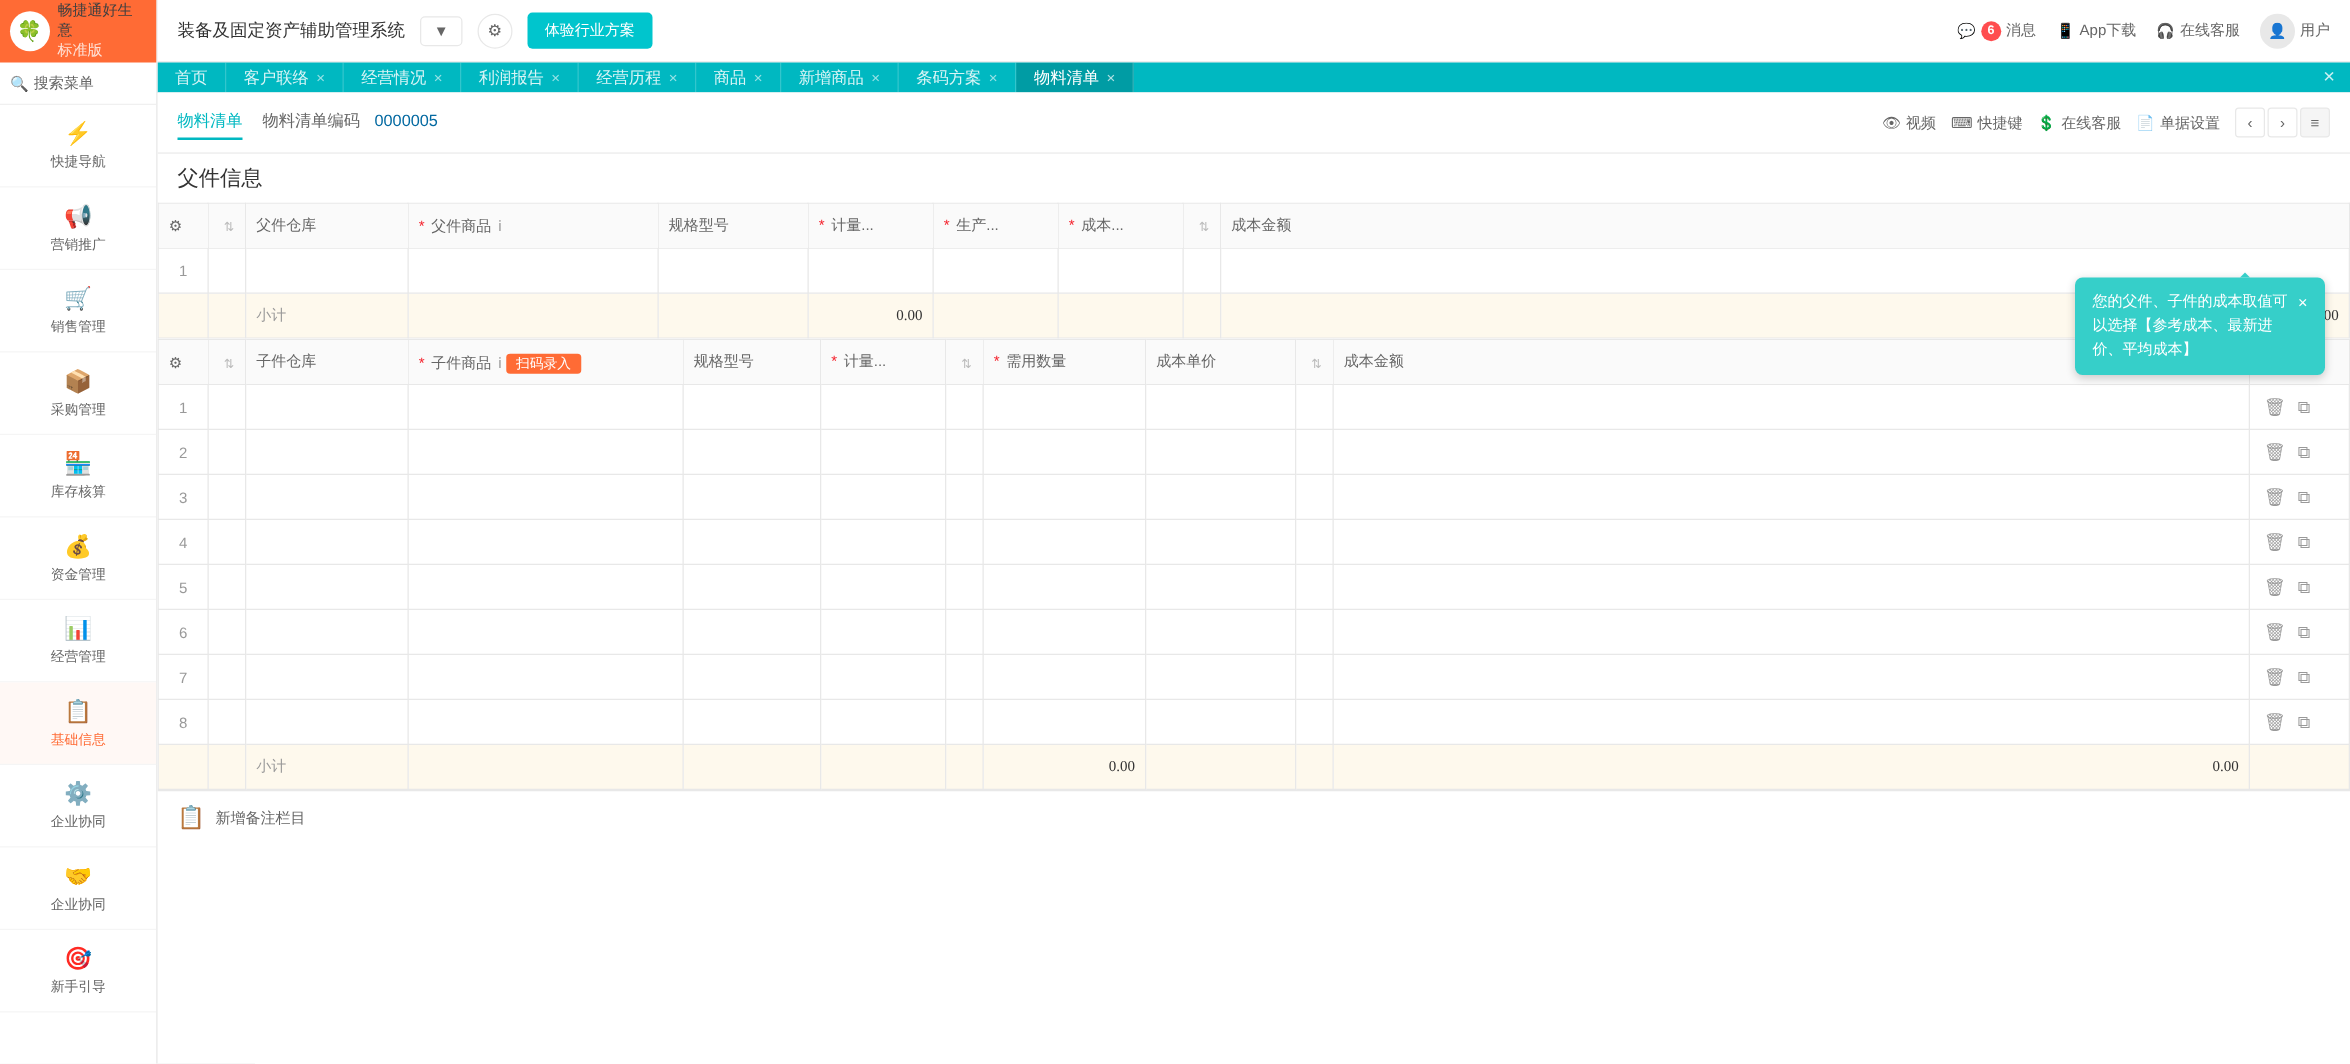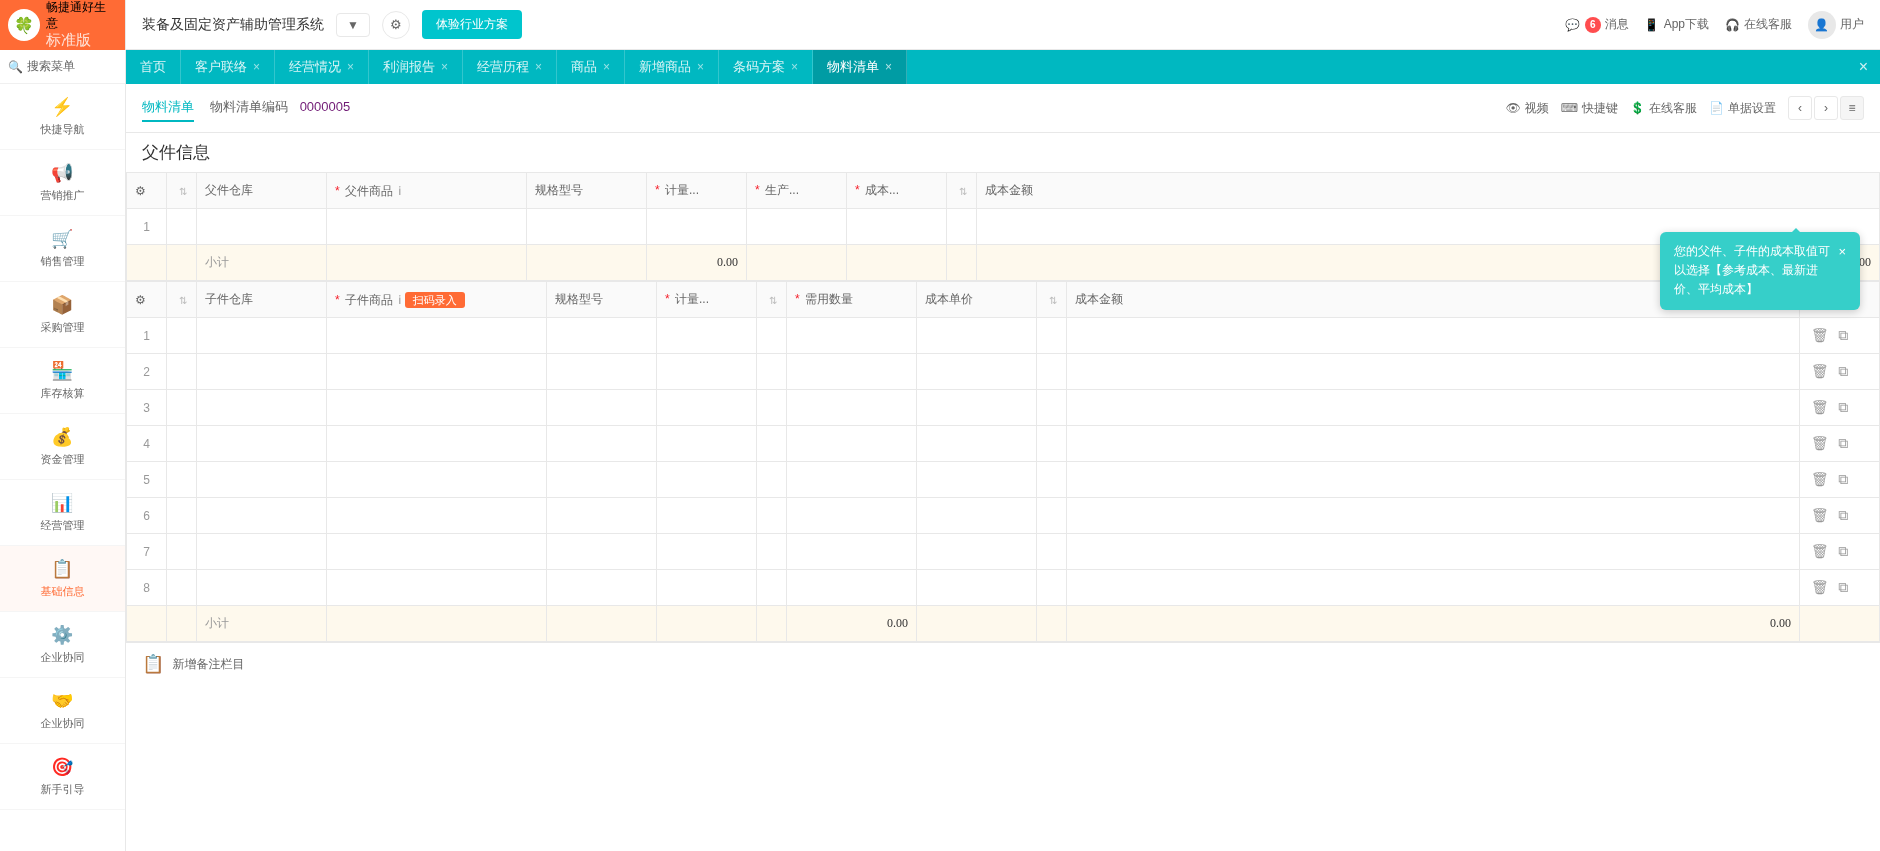--- a/index.html
+++ b/index.html
@@ -29,22 +29,22 @@
       background: #fff;
       border-radius: 50%;
       display: flex;
       align-items: center;
       justify-content: center;
       font-size: 16px;
       color: #ff6b35;
       font-weight: bold;
       flex-shrink: 0;
     }
-    .sidebar-logo-text { color: #000000; font-size: 12px; line-height: 1.3; }
-    .sidebar-logo-sub { color: rgba(255,255,255,0.8); font-size: 15px; }
+    .sidebar-logo-text { color: #404040; font-size: 12px; line-height: 1.3; }
+    .sidebar-logo-sub { color: rgba(255,255,255,0.8); font-size: 12px; }
 
     .sidebar-search {
       display: flex;
       align-items: center;
       padding: 8px;
       border-bottom: 1px solid #f0f0f0;
       gap: 4px;
       cursor: pointer;
     }
     .sidebar-search-icon { color: #999; font-size: 12px; }
@@ -109,21 +109,21 @@
     .avatar { 
       width: 28px; height: 28px; background: #e8e8e8; border-radius: 50%;
       display: flex; align-items: center; justify-content: center; font-size: 12px; color: #666;
     }
 
     
     .tab-bar {
       background: #00b8c1;
       display: flex;
       align-items: center;
-      height: 34px;
+      height: 24px;
       flex-shrink: 0;
       overflow-x: auto;
     }
     .tab-bar::-webkit-scrollbar { display: none; }
     .tab-item {
       display: flex;
       align-items: center;
       padding: 0 14px;
       height: 100%;
       color: rgba(255,255,255,0.85);
@@ -157,21 +157,21 @@
       padding: 10px 16px;
       border-bottom: 1px solid #e8e8e8;
       gap: 16px;
       background: #fff;
     }
     .sub-header-tab {
       font-size: 13px; color: #666; cursor: pointer; padding: 4px 0;
       border-bottom: 2px solid transparent;
     }
     .sub-header-tab.active { color: #00b8c1; border-bottom-color: #00b8c1; font-weight: 500; }
-    .sub-header-code { font-size: 13px; color: #701a75; margin-left: 8px; }
+    .sub-header-code { font-size: 13px; color: #0369a1; margin-left: 8px; }
     .sub-header-actions { margin-left: auto; display: flex; align-items: center; gap: 12px; }
     .action-item { display: flex; align-items: center; gap: 4px; color: #666; font-size: 12px; cursor: pointer; }
 
     
     .section-title {
       padding: 8px 16px;
       font-size: 17px;
       font-weight: 500;
       color: #333;
       background: #fff;

